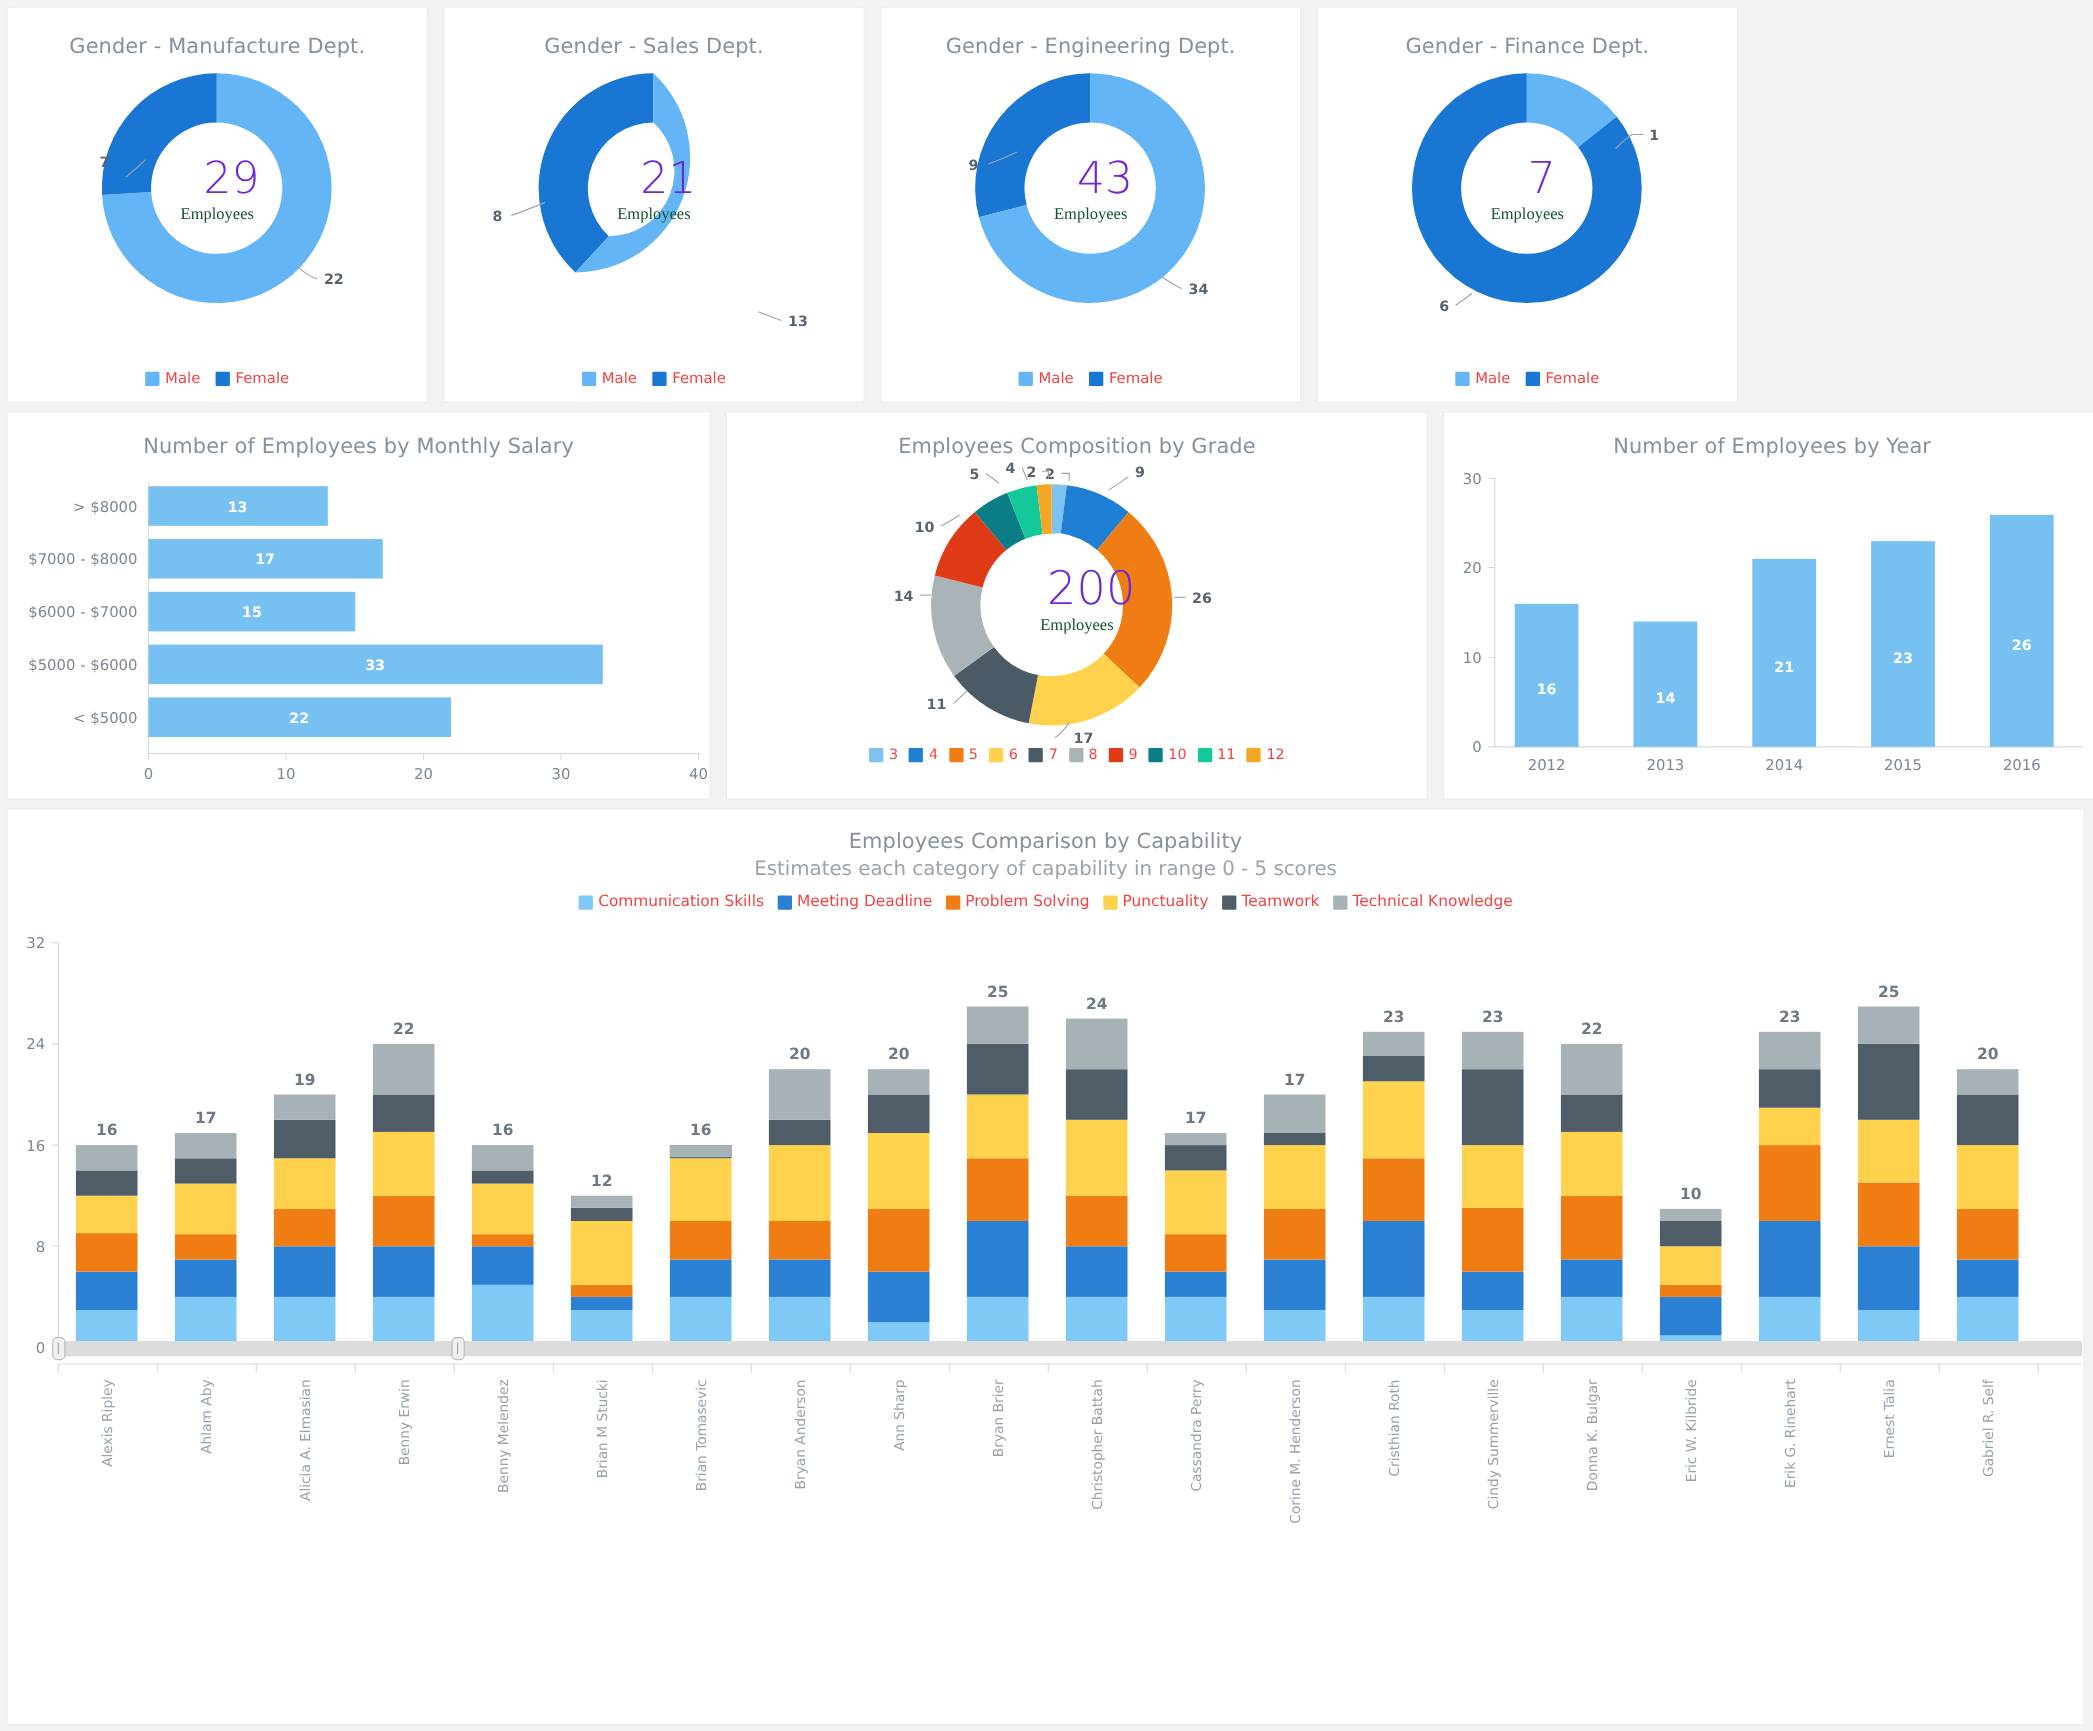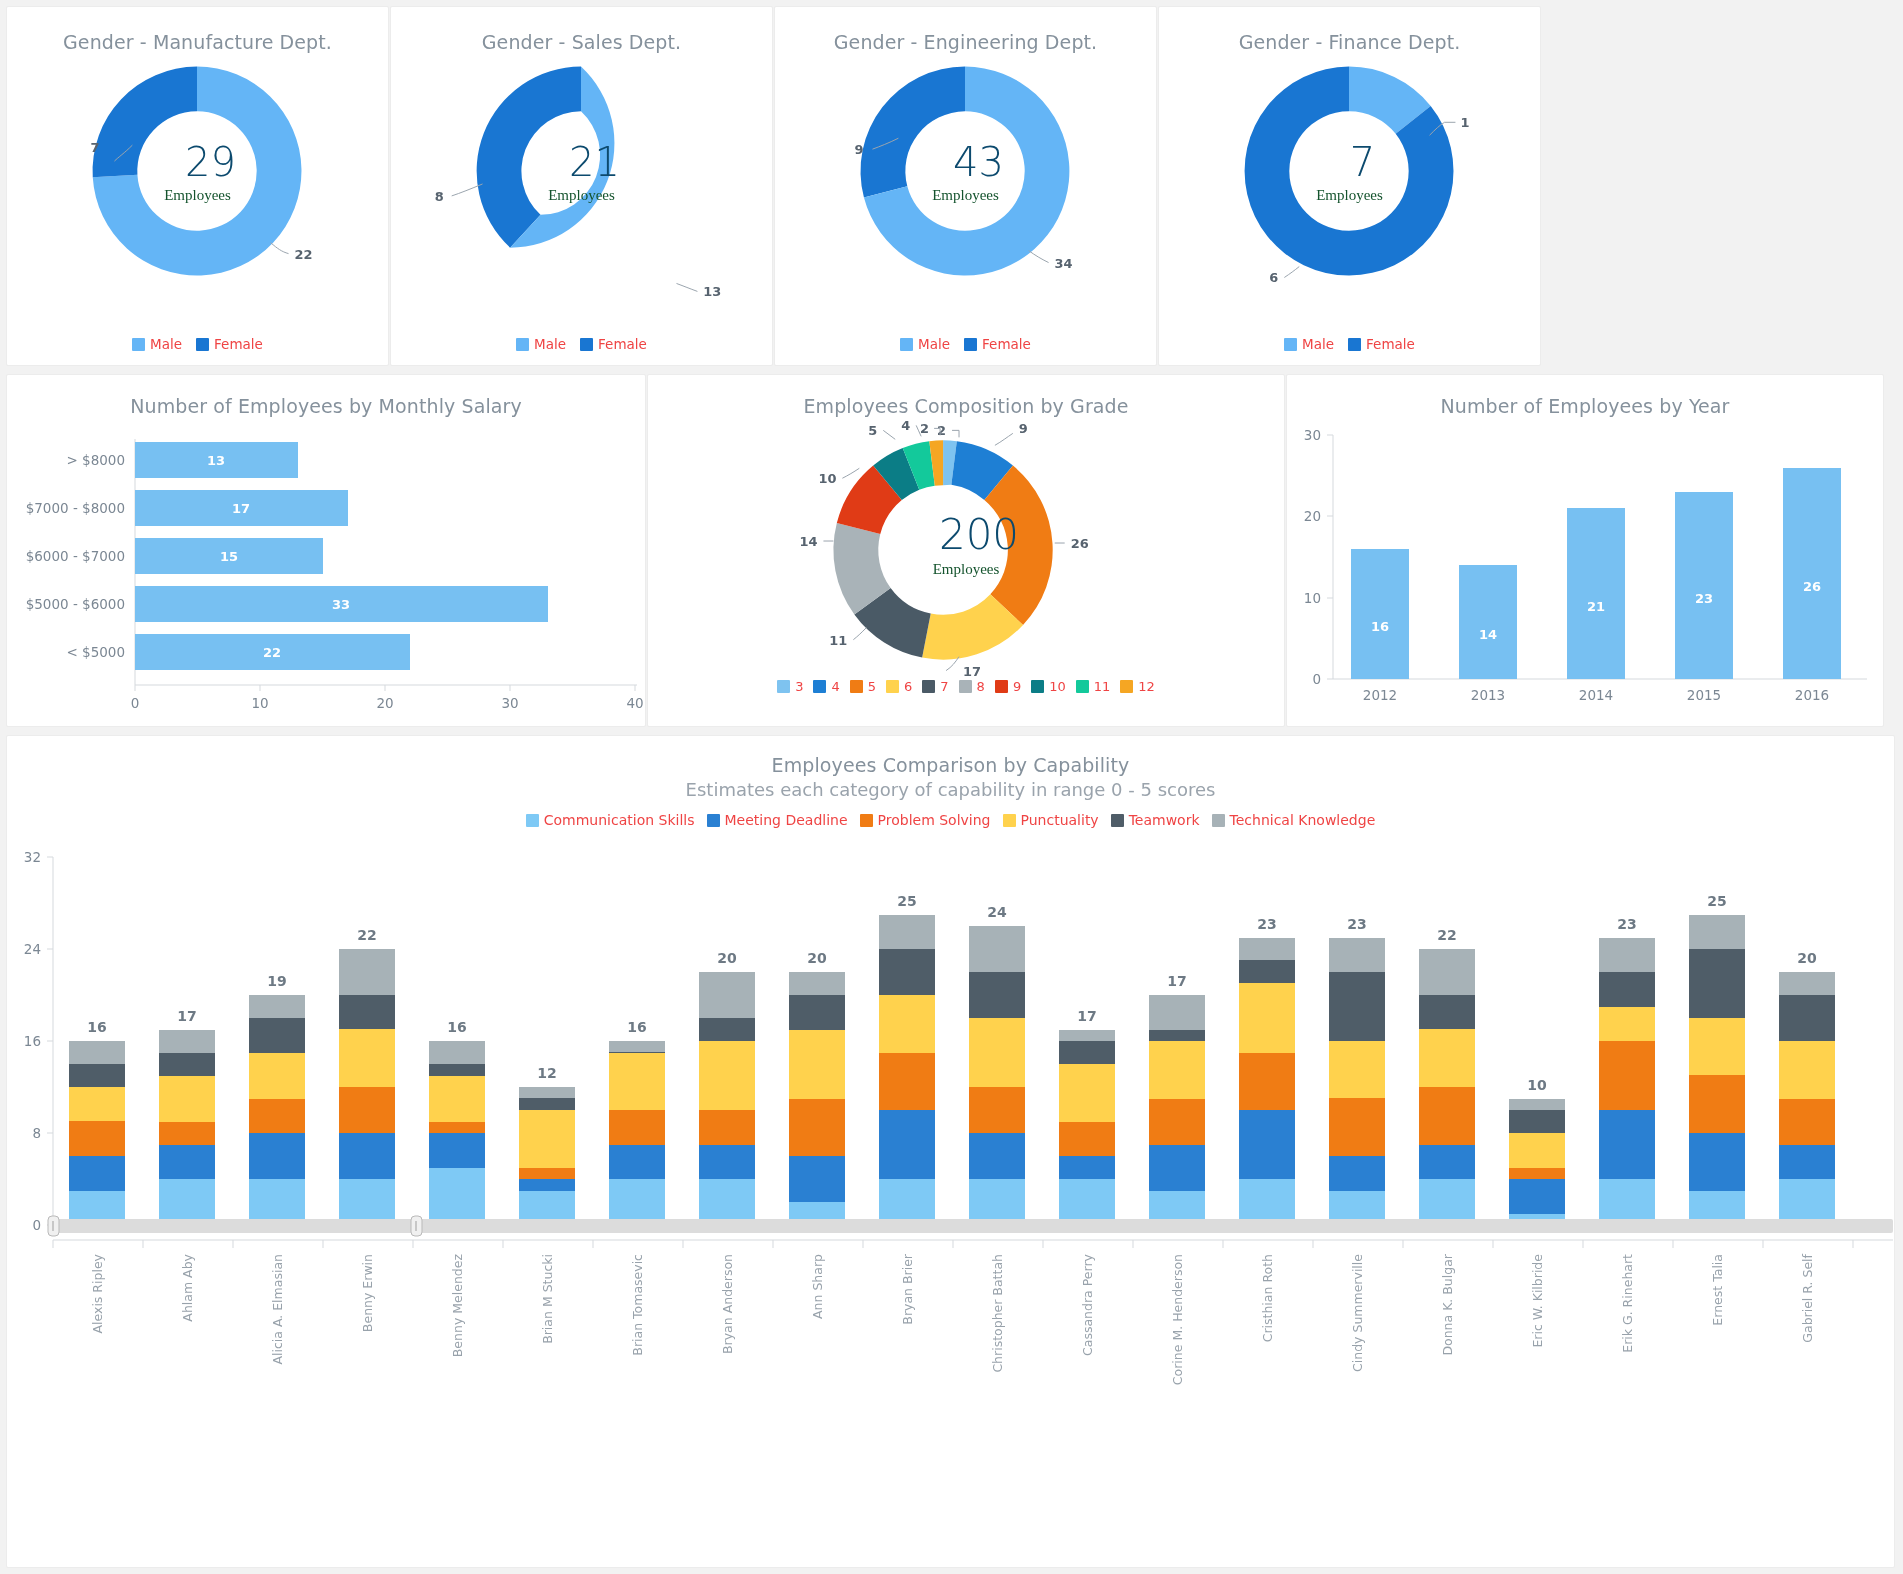--- a/index.html
+++ b/index.html
@@ -3,21 +3,21 @@
 <meta charset="utf-8">
 <style>
   * { box-sizing: border-box; margin: 0; padding: 0; }
   html, body {
     width: 1903px; height: 1574px;
     background: #f2f2f2;
     font-family: "DejaVu Sans", sans-serif;
     overflow: hidden;
   }
   .dashboard { width: 1903px; height: 1574px; padding: 6px; display: flex; flex-direction: column; gap: 8px; }
-  .row { display: flex; gap: 1px; }
+  .row { display: flex; gap: 14px; }
   .card {
     background: #fff;
     border: 1px solid #ececec;
     border-radius: 2px;
     position: relative;
   }
   .card-title {
     text-align: center;
     color: #85919c;
     font-size: 19px;
@@ -31,21 +31,21 @@
     font-size: 18px;
     padding-top: 3px;
   }
   
   .donut-wrap { position: relative; width: 100%; display: flex; justify-content: center; }
   .donut-center {
     position: absolute; left: 0; right: 0; top: 0; bottom: 0;
     display: flex; flex-direction: column; align-items: center; justify-content: center;
     pointer-events: none;
   }
-  .donut-total { font-size: 40px; color: #0c4a6e; font-weight: 300; line-height: 1; margin-left: 26px; }
+  .donut-total { font-size: 40px; color: #6d28d9; font-weight: 300; line-height: 1; margin-left: 26px; }
   .donut-total.small { font-size: 42px; }
   .donut-label { font-size: 15px; color: #14532d; margin-top: 5px; font-family: Liberation Serif, serif; }
   .legend {
     display: flex; justify-content: center; align-items: center;
     gap: 14px; font-size: 13.5px; color: #ef4444;
   }
   .legend .item { display: flex; align-items: center; gap: 5px; }
   .swatch { width: 13px; height: 13px; display: inline-block; border-radius: 1px; }
   .callout { font-size: 13px; font-weight: bold; fill: #57636f; }
   .callout-line { stroke: #9aa4ad; stroke-width: 1; fill: none; }

